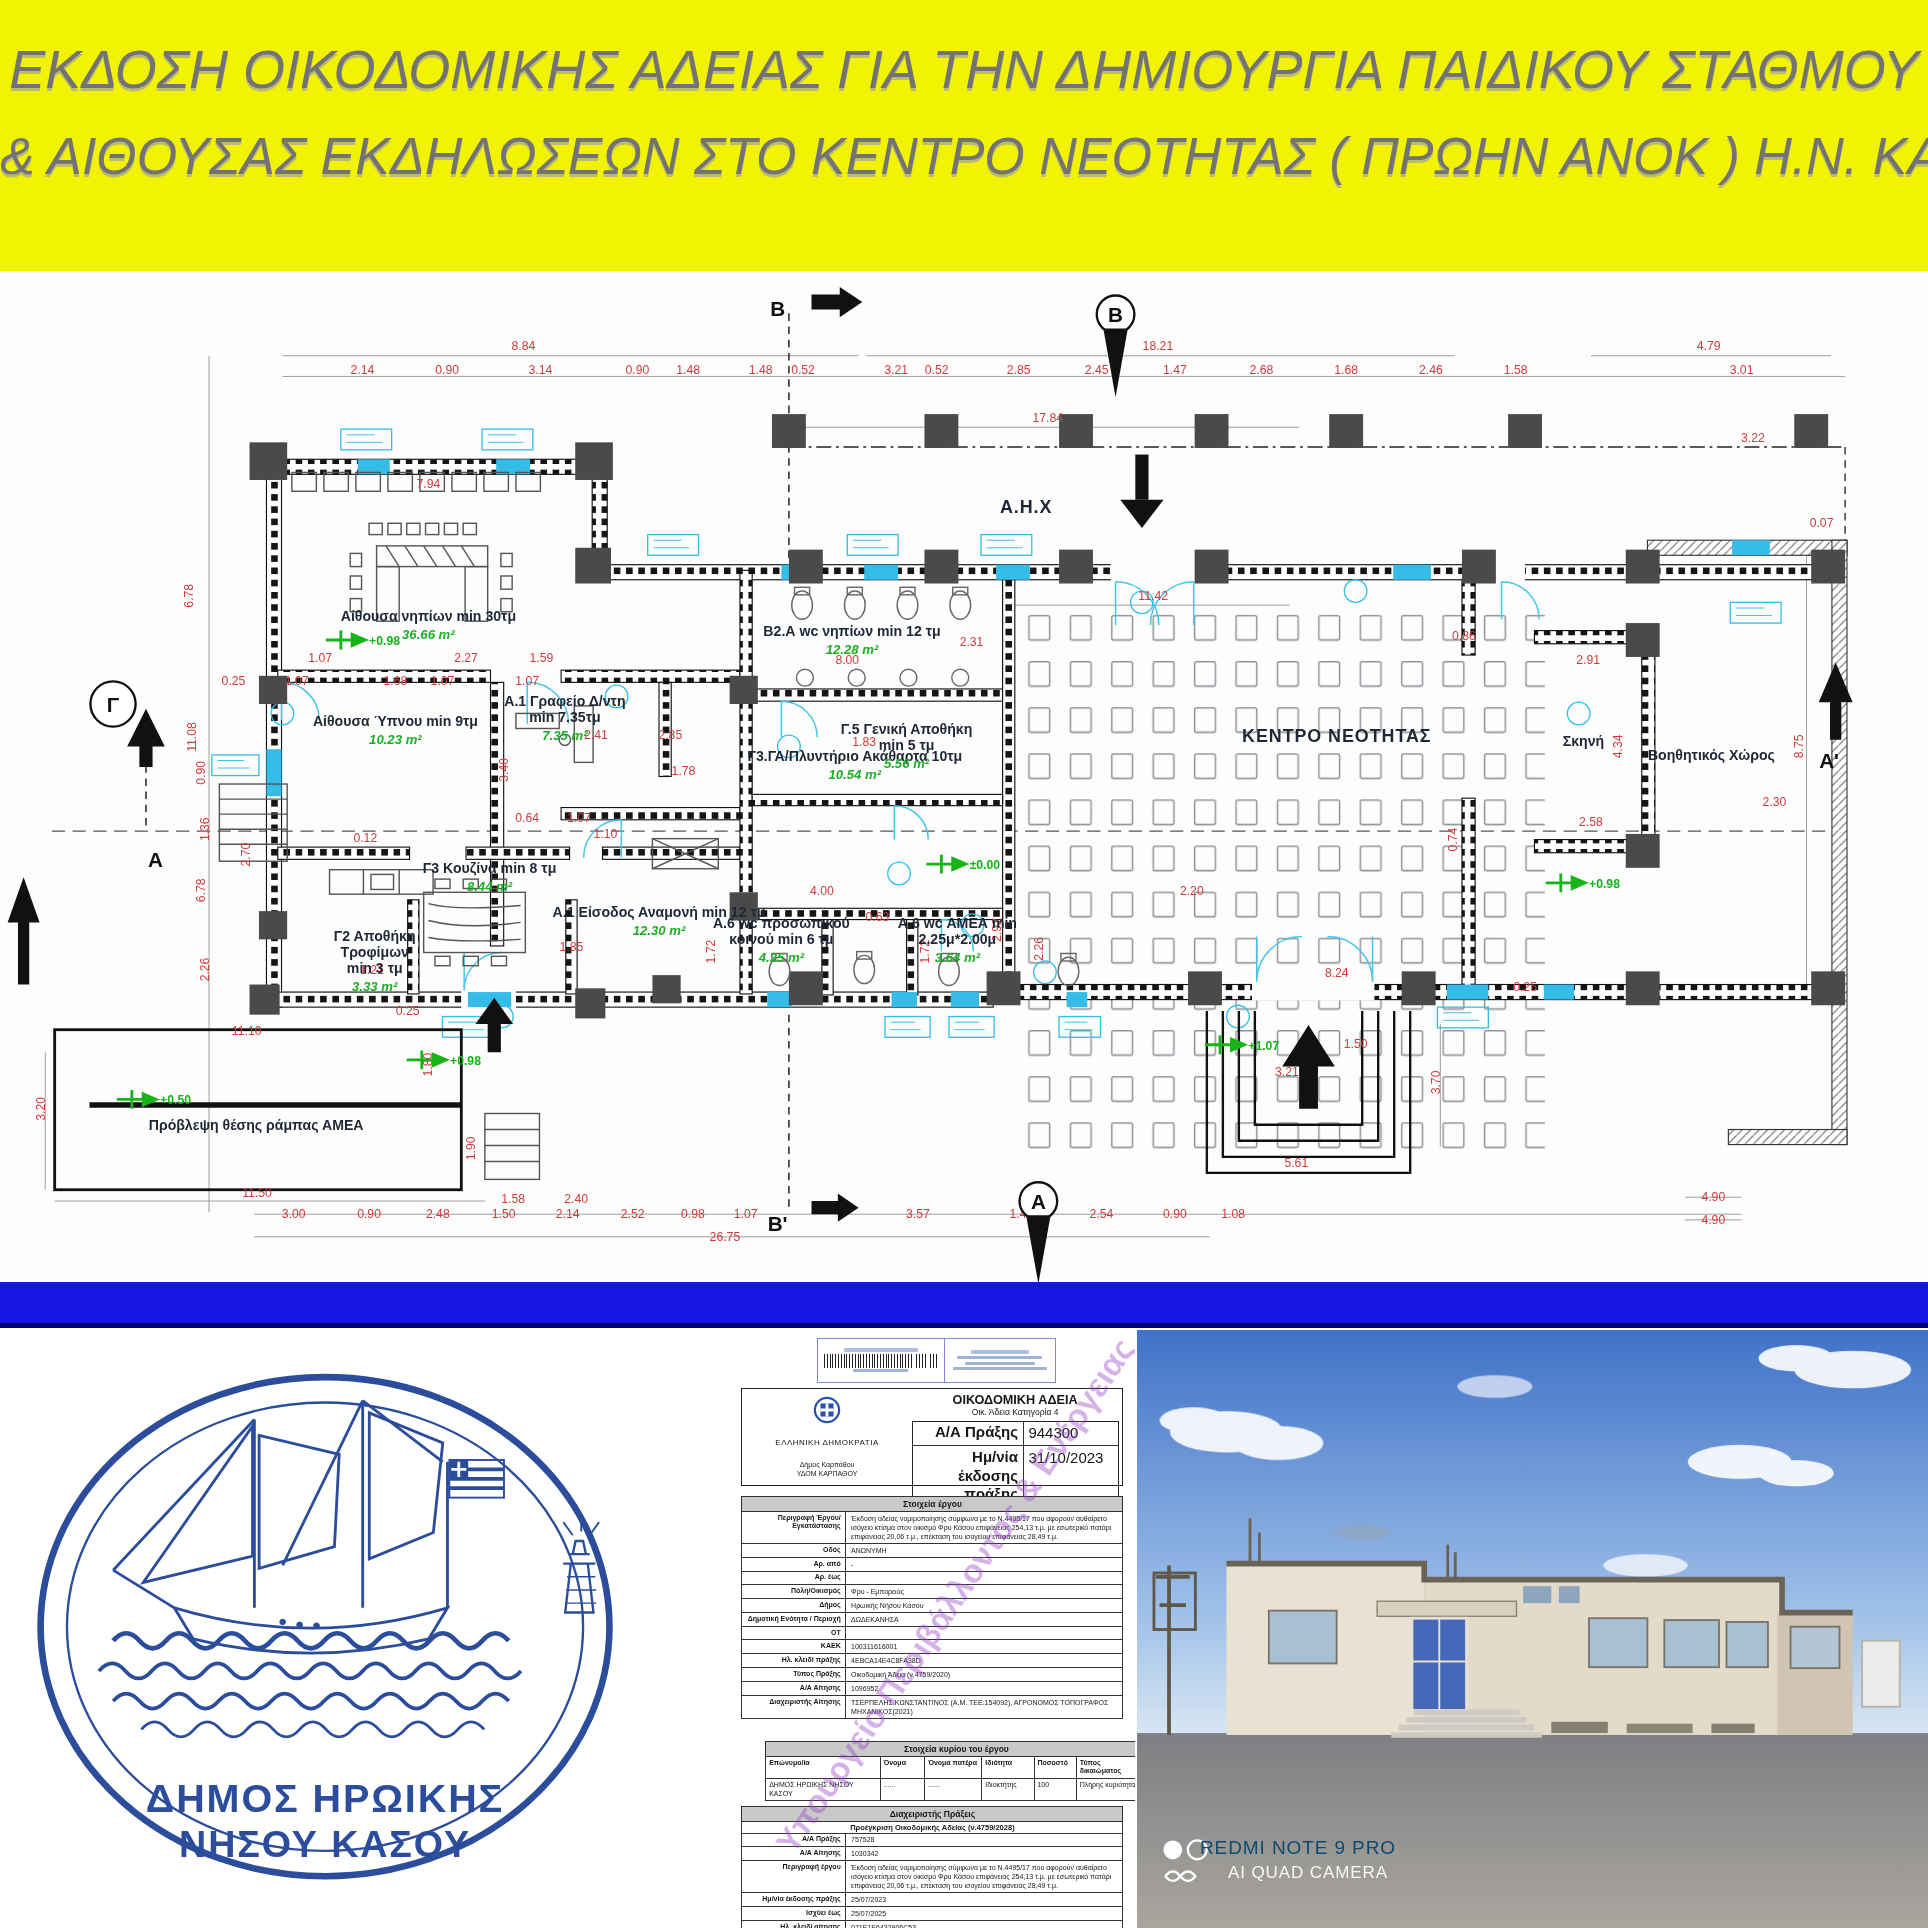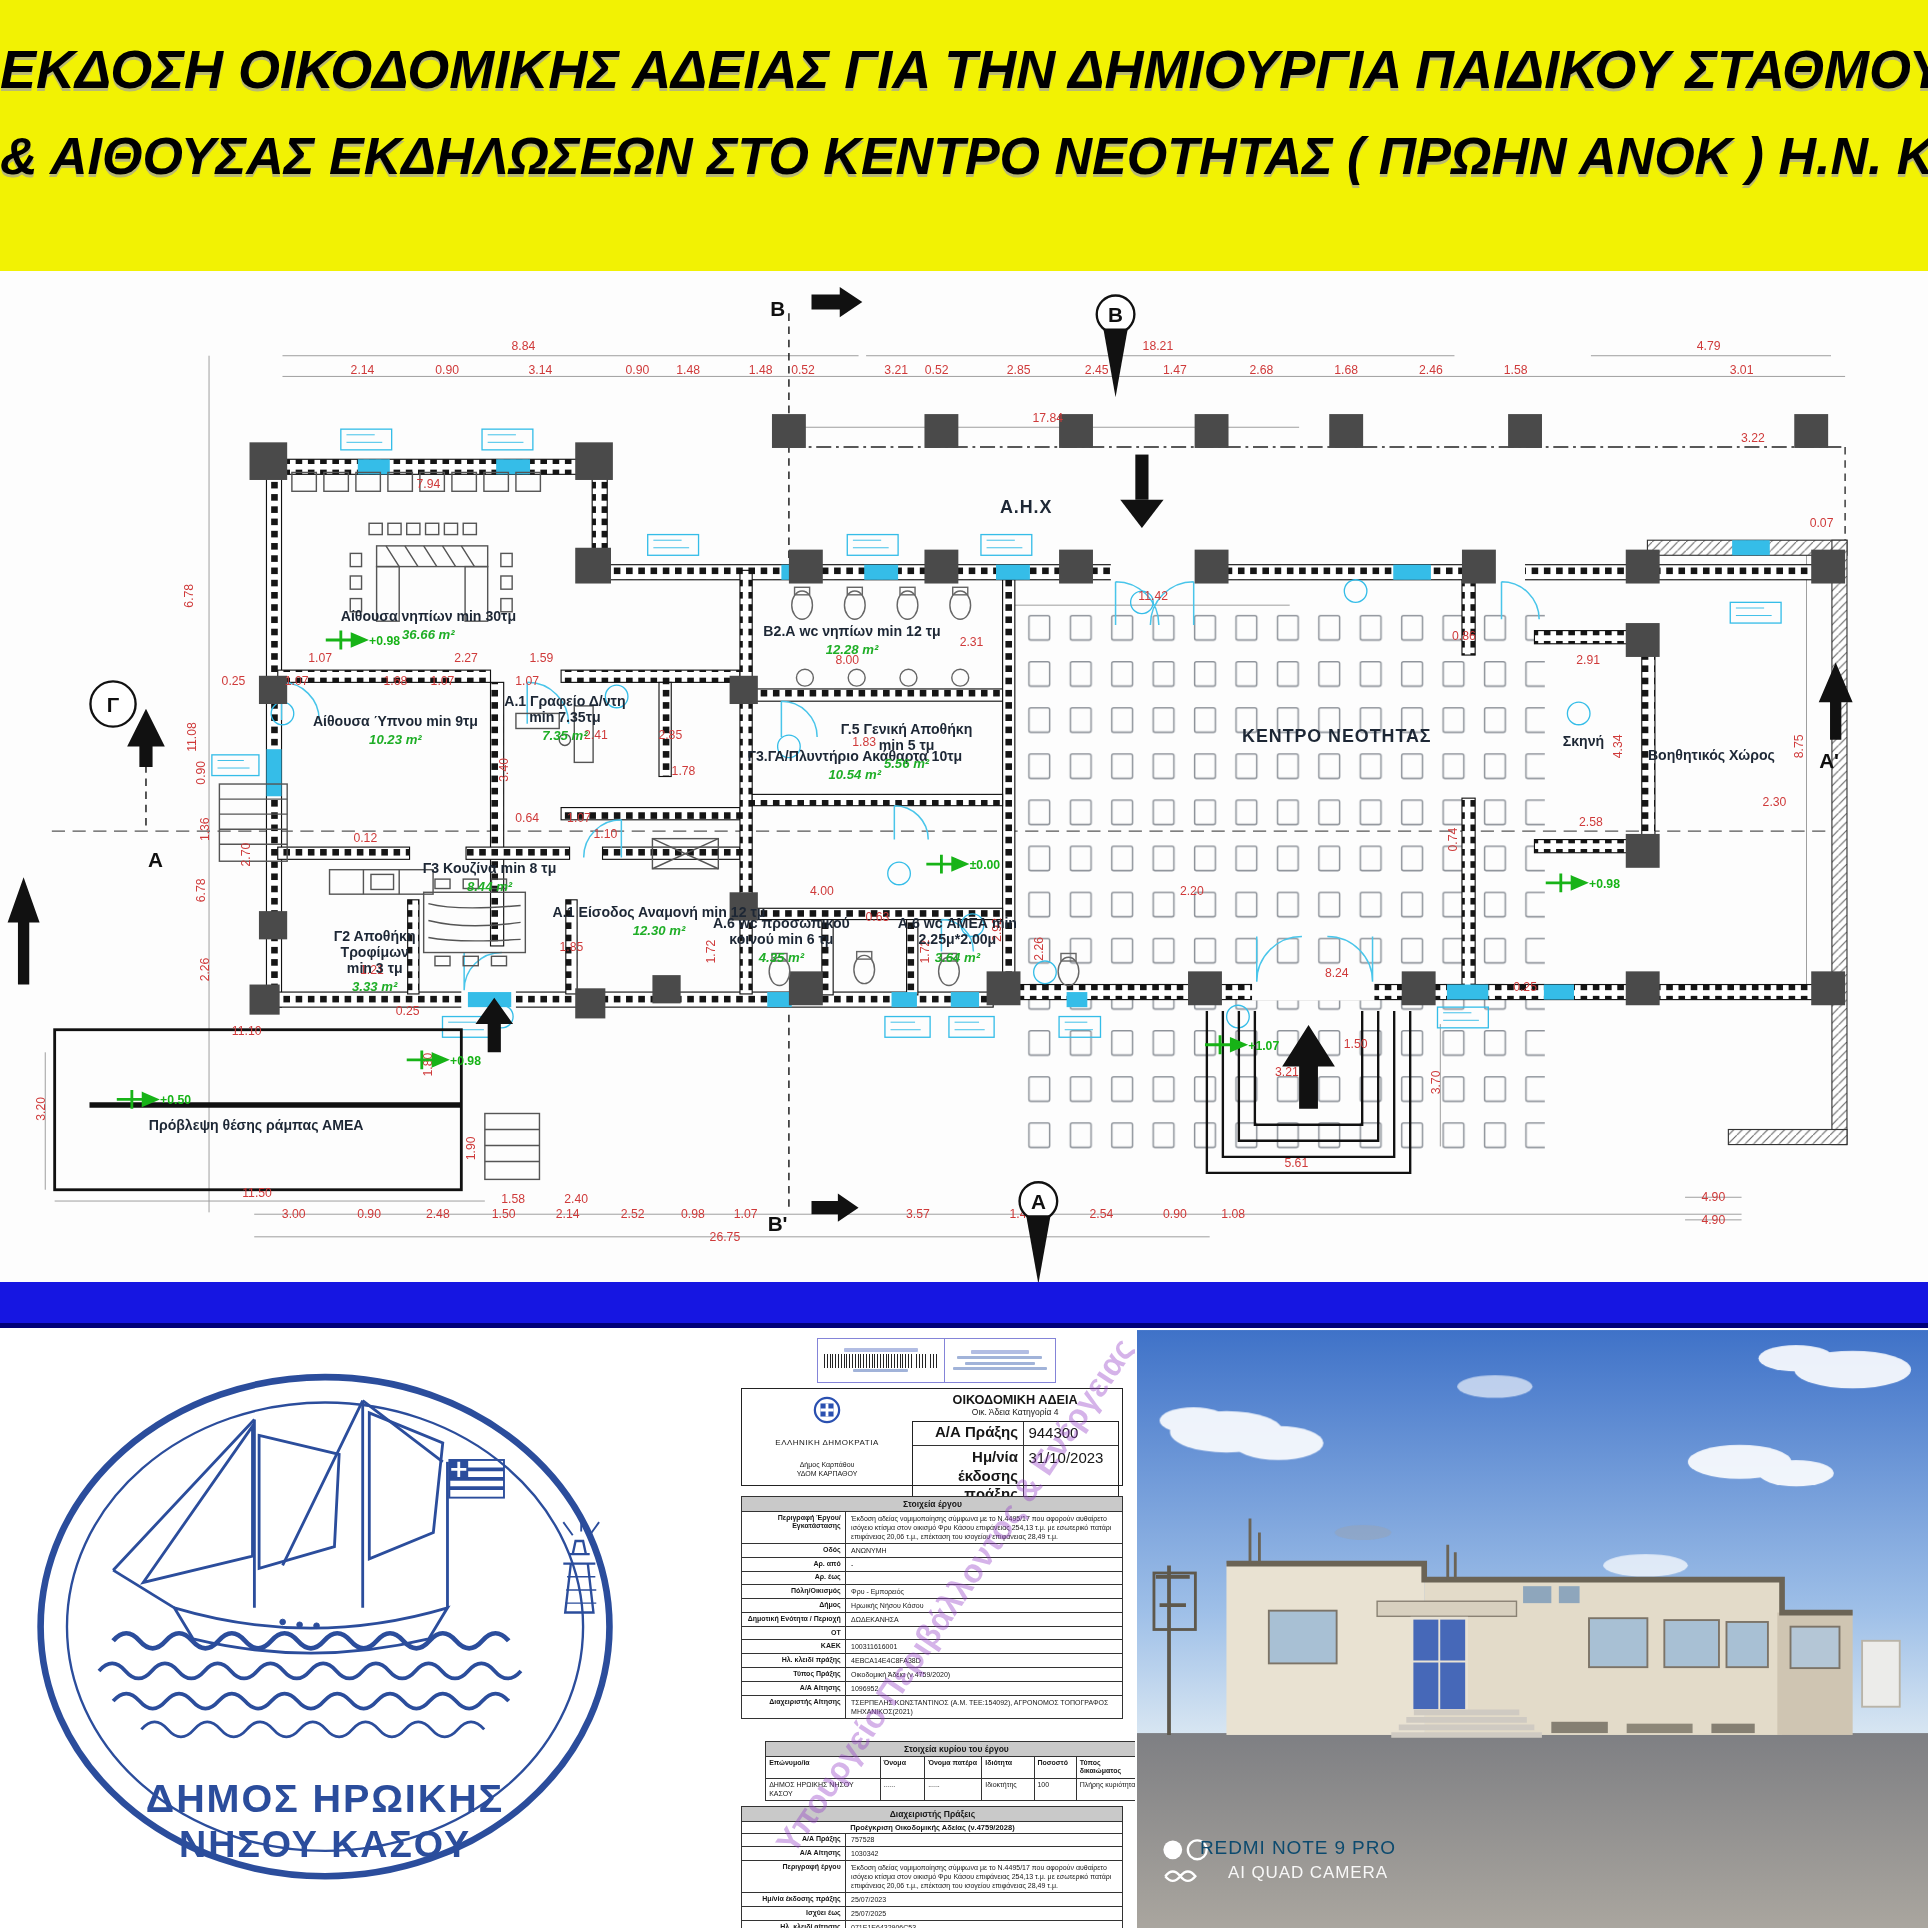--- a/index.html
+++ b/index.html
@@ -1,21 +1,21 @@
 <!DOCTYPE html>
 <html style="font-size:15px"><head>
 <meta charset="utf-8">
 <style>
   html,body{margin:0;padding:0;background:#ffffff;}
   body{width:1928px;height:1928px;position:relative;overflow:hidden;
        font-family:"Liberation Sans",sans-serif;}
   
   .banner{position:absolute;left:0;top:0;width:1928px;height:271px;background:#f2f203;}
-  .b1,.b2{position:absolute;width:100%;text-align:right;white-space:nowrap;
-          font-style:italic;font-weight:700;color:#000000;
+  .b1,.b2{position:absolute;width:100%;text-align:center;white-space:nowrap;
+          font-style:italic;font-weight:400;color:#737373;
           text-shadow:0 2.8px 0 rgba(130,130,225,.5);}
   .b1{top:38px;font-size:54px;}
   .b2{top:126px;font-size:52px;}
   .b3{position:absolute;top:211px;width:100%;text-align:center;white-space:nowrap;
       font-weight:400;font-size:42px;color:#0b0b0b;}
   
   .mem{position:absolute;left:5.6px;top:277px;width:288px;height:136px;background:#fff;
        border:4.7px solid #0d0d0d;}
   .m1{position:absolute;left:7.5px;top:32px;font-style:italic;font-weight:700;font-size:18px;color:#2a35c0;white-space:nowrap;}
   .m2{position:absolute;left:13px;top:90px;font-style:italic;font-weight:700;font-size:19px;color:#2a35c0;white-space:nowrap;}

